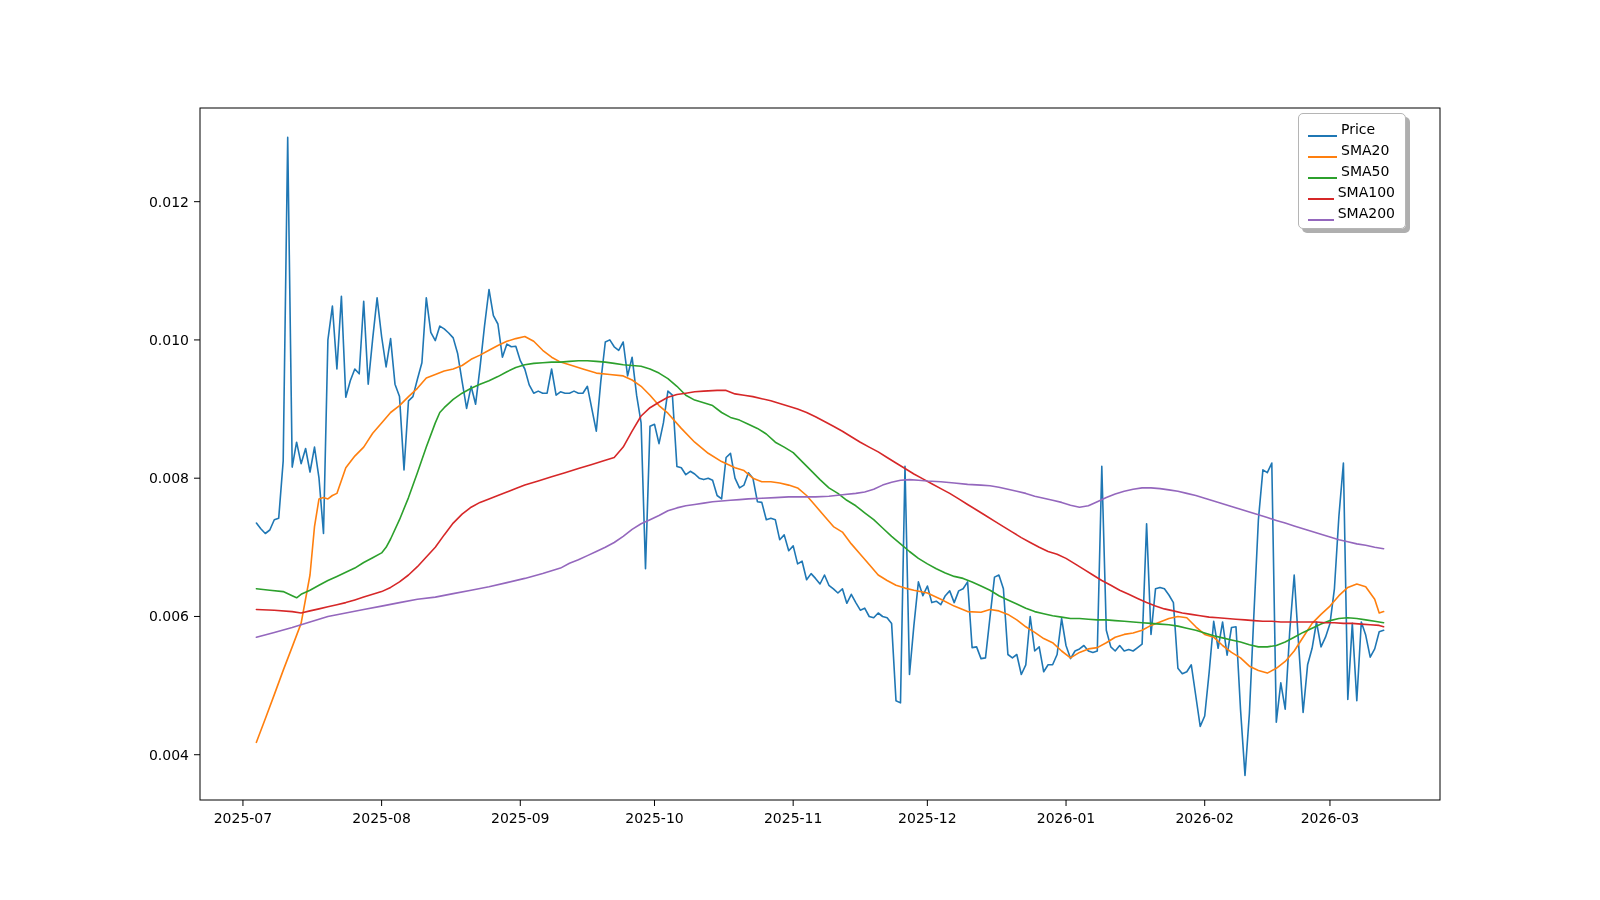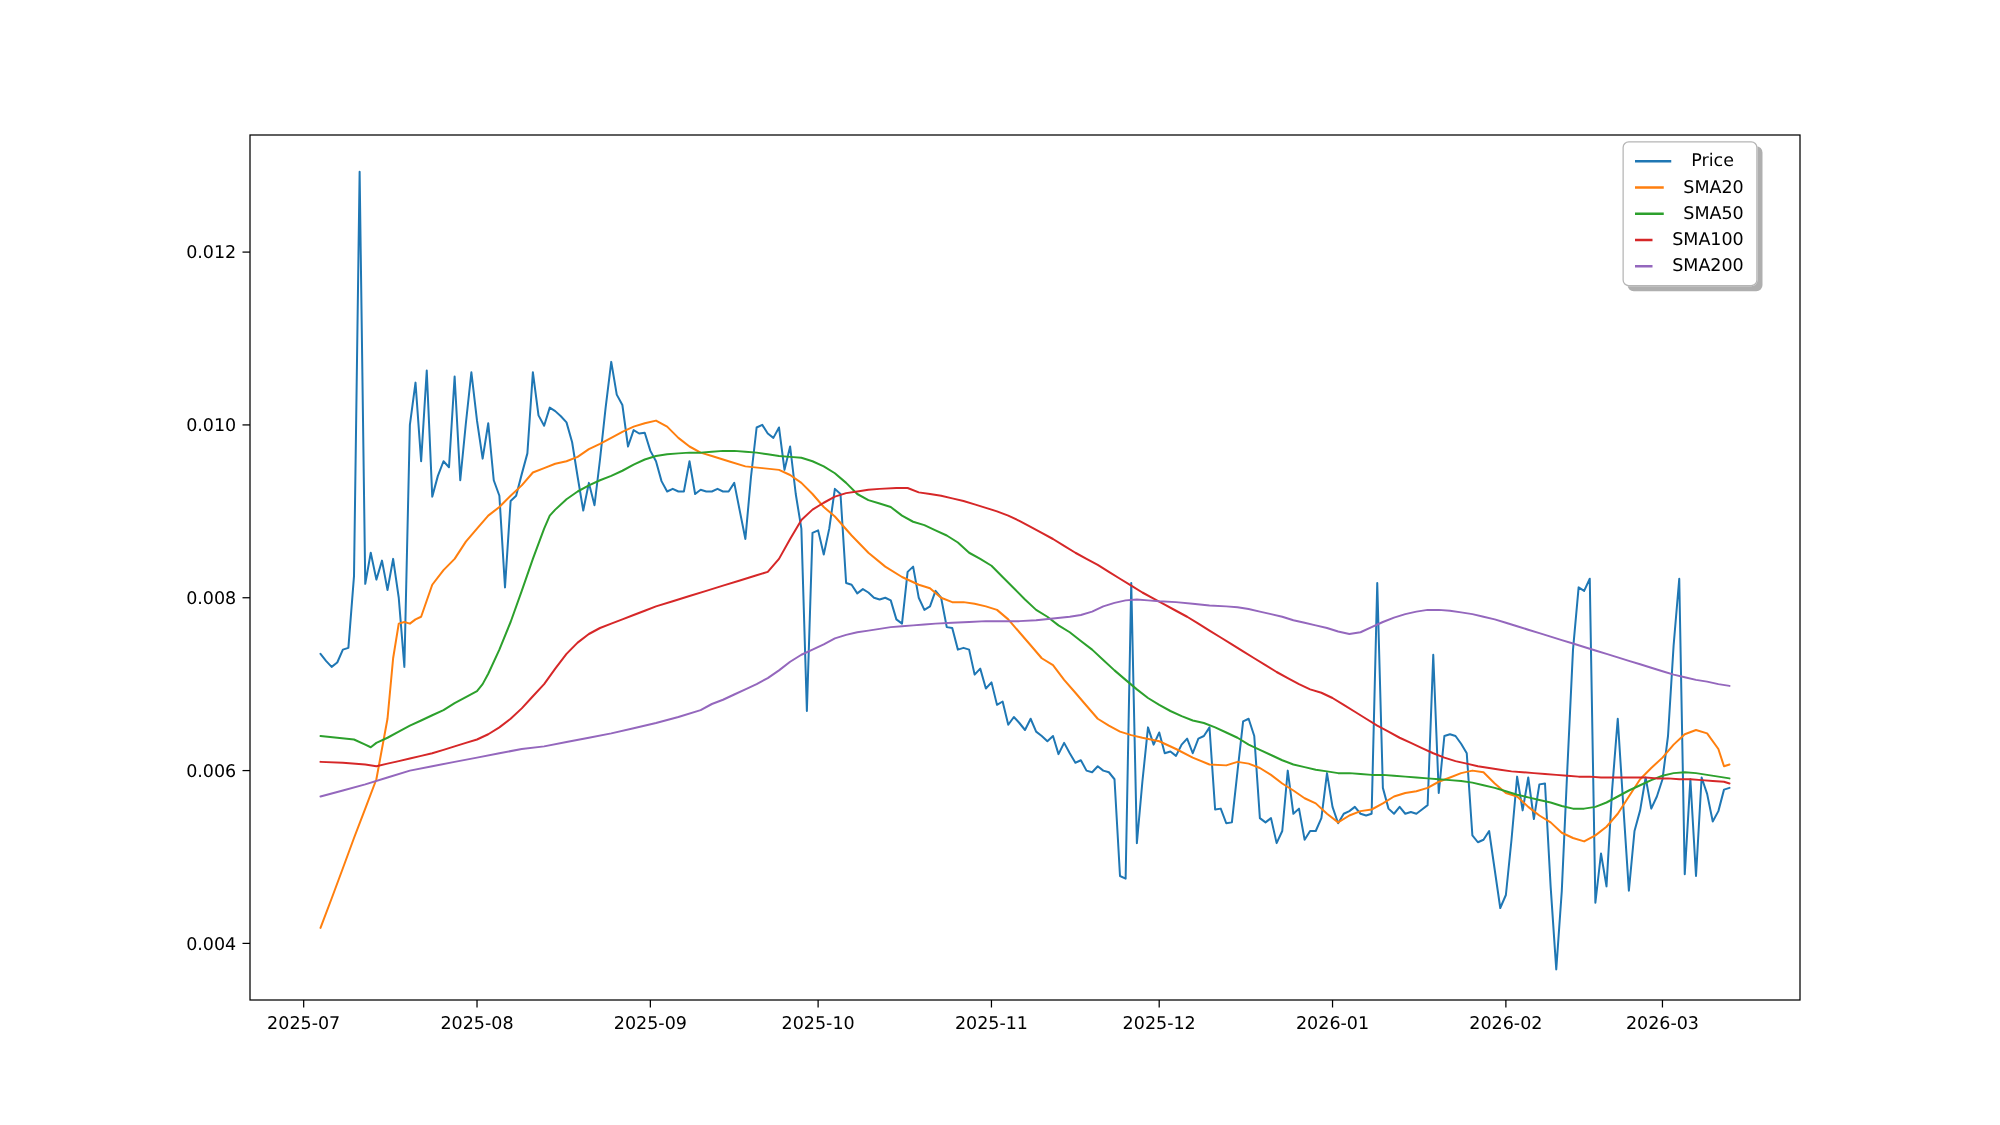--- a/index.html
+++ b/index.html
@@ -21,21 +21,21 @@
     box-sizing: border-box;
     background: rgba(255,255,255,0.9);
     border: 1px solid #b5b5b5;
     border-radius: 5px;
     box-shadow: 4px 4px 0 rgba(110,110,110,0.55);
     padding: 7px 10px 7px 9px;
     display: flex;
     flex-direction: column;
     gap: 5px;
   }
-  .legend-row { display: flex; align-items: center; gap: 16px; height: 16px; }
+  .legend-row { display: flex; align-items: flex-end; gap: 4px; height: 16px; }
   .legend-swatch { display: inline-block; width: 29px; height: 0; border-top-width: 2px; border-top-style: solid; }
   .legend-label { font-size: 14px; color: #000000; white-space: nowrap; }
 </style>
 </head>
 <body>
 
 <div class="figure">
   <svg id="plot" width="1600" height="900">
       <rect x="200" y="108" width="1240" height="692" fill="none" stroke="#000000" stroke-width="1"></rect>
       <line x1="242.94372294372295" y1="800" x2="242.94372294372295" y2="806" stroke="#000000" stroke-width="1"></line>

